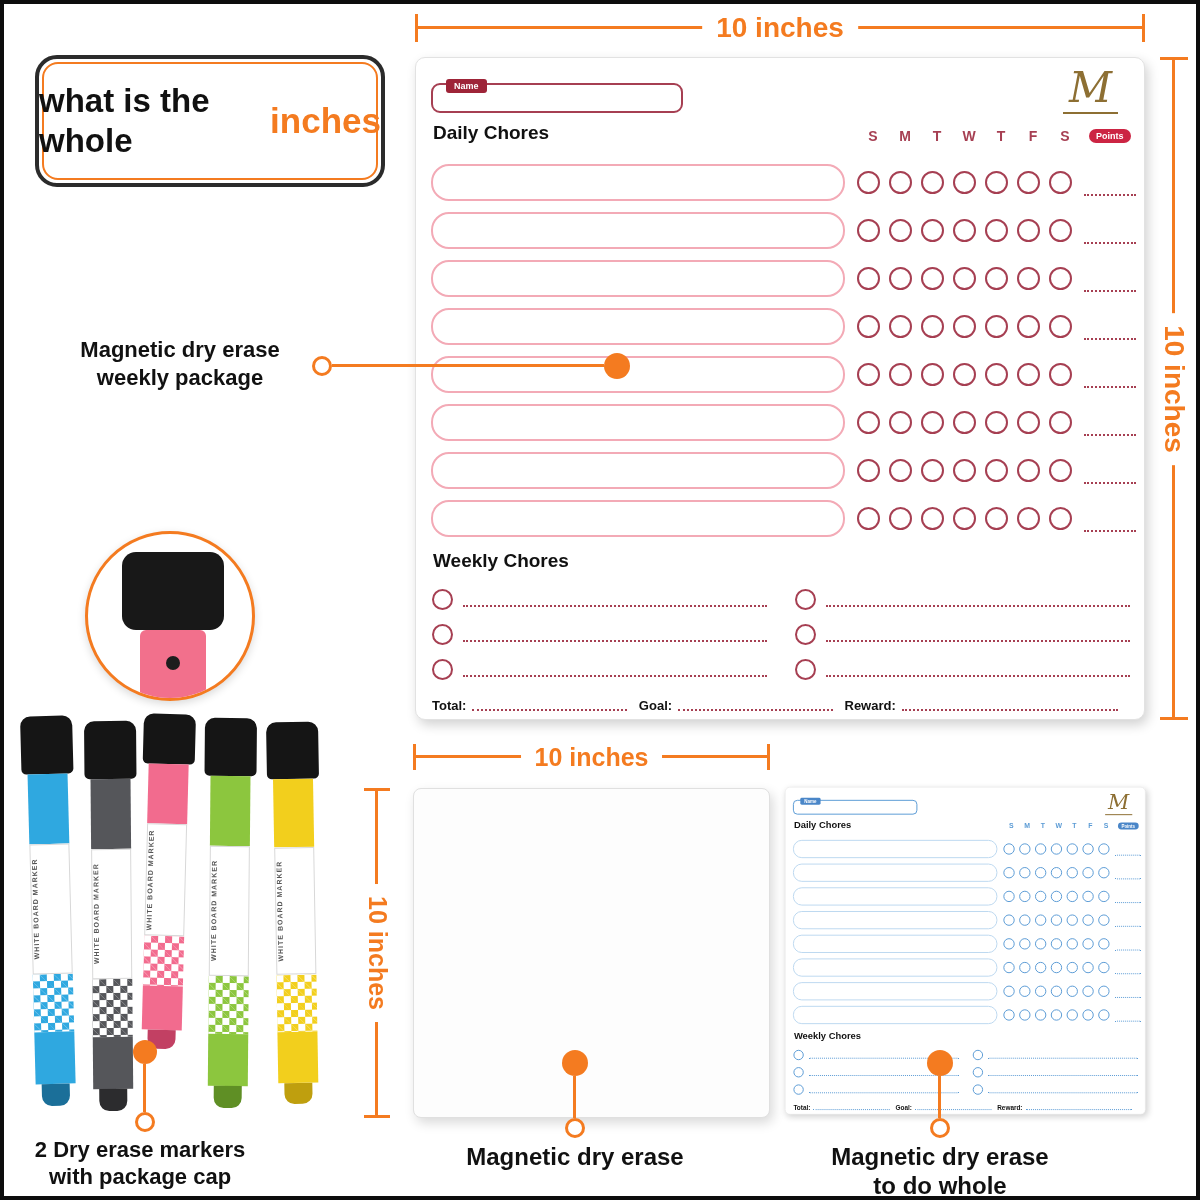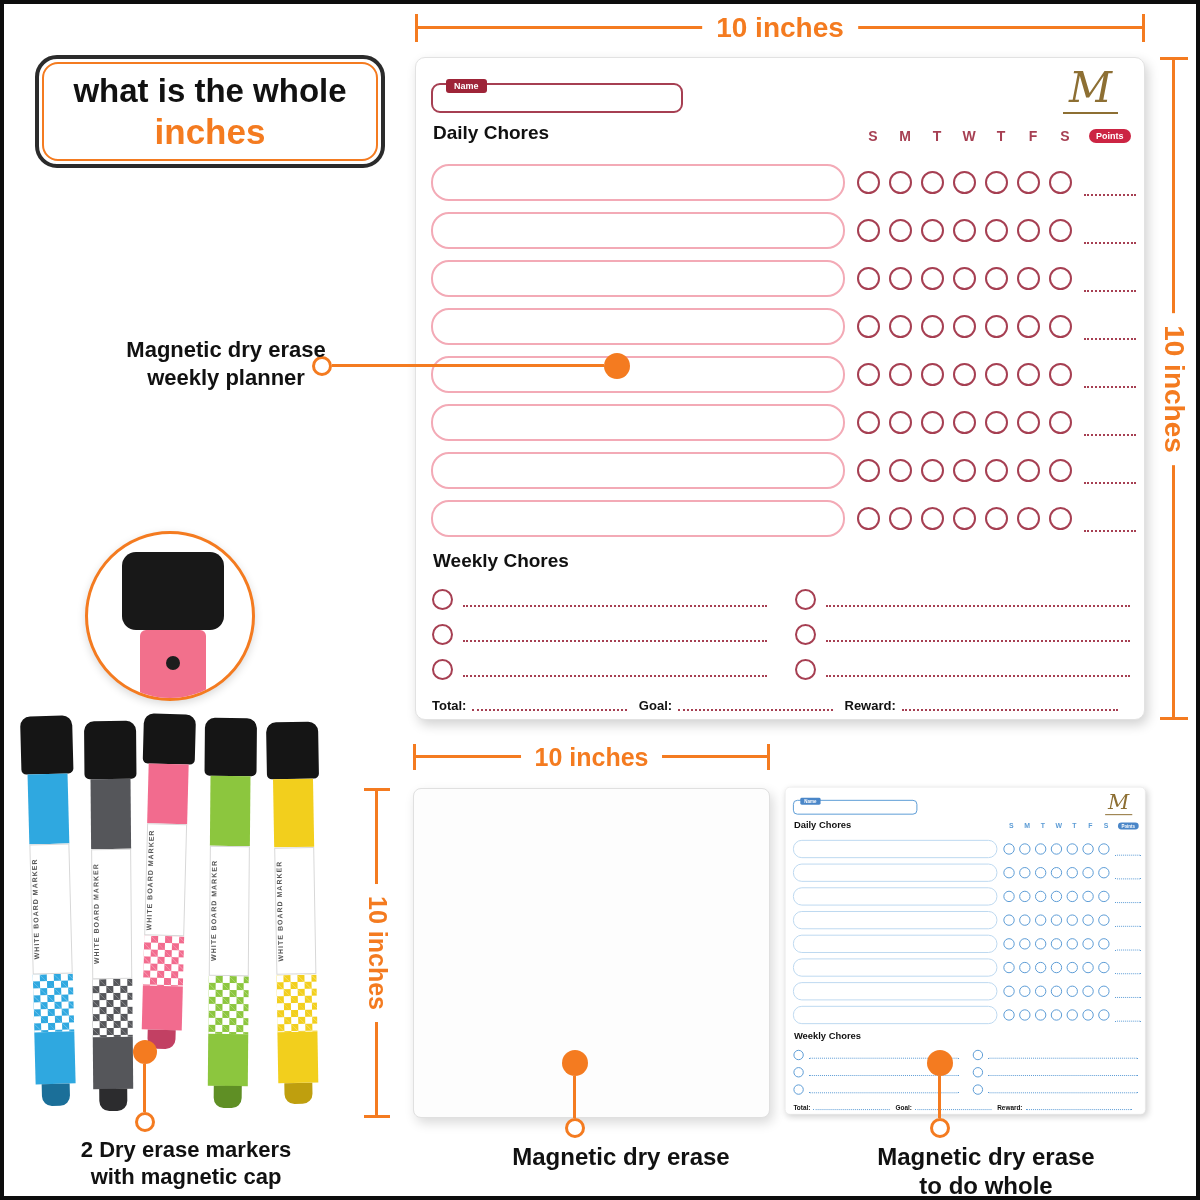--- a/index.html
+++ b/index.html
@@ -1,22 +1,22 @@
 <!DOCTYPE html>
 <html><head>
 <meta charset="utf-8">
 <style>
   * { margin:0; padding:0; box-sizing:border-box; }
   html,body { width:1200px; height:1200px; }
   body { position:relative; background:#ffffff; font-family:"Liberation Sans", sans-serif; overflow:hidden; }
   .frame { position:absolute; inset:0; border:4px solid #0d0d0d; z-index:60; pointer-events:none; }
 
   
-  .badge { position:absolute; left:35px; top:55px; width:350px; height:113px; border:4px solid #2b2b2b;
-           border-radius:22px; background:#fff; display:flex; flex-direction:column; align-items:center; justify-content:center; }
+  .badge { position:absolute; left:35px; top:55px; width:350px; height:132px; border:4px solid #2b2b2b;
+           border-radius:22px; background:#fff; display:flex; flex-direction:row; align-items:center; justify-content:center; }
   .badge-inner { position:absolute; inset:3px; border:2px solid #f47b20; border-radius:16px; }
   .badge-l1 { font-size:33px; font-weight:bold; color:#111; line-height:40px; z-index:1; }
   .badge-l2 { font-size:35px; font-weight:bold; color:#f47b20; line-height:42px; z-index:1; }
 
   
   .dim { position:absolute; color:#f47b20; font-weight:bold; }
   .dim .bar { position:absolute; background:#f47b20; }
   .dim-h .line { position:absolute; left:2px; right:2px; top:50%; height:3px; margin-top:-2px; background:#f47b20; }
   .dim-h .cap-l { left:0; top:0; bottom:0; width:3px; }
   .dim-h .cap-r { right:0; top:0; bottom:0; width:3px; }
@@ -61,21 +61,21 @@
   #planner-pos { position:absolute; left:415px; top:57px; }
   .whiteboard { position:absolute; left:413px; top:788px; width:357px; height:330px; background:#fdfdfd;
                 border:1px solid #e0e0e0; border-radius:8px; box-shadow:3px 5px 12px rgba(0,0,0,0.15); }
   .todo-wrap { position:absolute; left:785px; top:787px; width:361px; height:328px; }
   .todo-wrap .board { transform:scale(0.494); transform-origin:0 0; }
 
   
   .dot { position:absolute; background:#f47b20; border-radius:50%; z-index:20; }
   .ring { position:absolute; border:3px solid #f47b20; border-radius:50%; background:#fff; z-index:20; }
   .pline { position:absolute; background:#f47b20; z-index:19; }
-  .caption { position:absolute; text-align:center; font-weight:bold; color:#111; z-index:21;margin-left:46px; }
+  .caption { position:absolute; text-align:center; font-weight:bold; color:#111; z-index:21; }
   .caption div { white-space:nowrap; }
 
   
   .inset { position:absolute; left:85px; top:531px; width:170px; height:170px; border:3px solid #f47b20;
            border-radius:50%; background:#fff; overflow:hidden; box-shadow:0 3px 8px rgba(0,0,0,0.15); }
   .inset .cap { position:absolute; left:34px; top:18px; width:102px; height:78px; background:#181818; border-radius:14px; }
   .inset .mbody { position:absolute; left:52px; top:96px; width:66px; height:90px; background:#f2708c; border-radius:6px; }
   .inset .rivet { position:absolute; left:78px; top:122px; width:14px; height:14px; background:#1d1d1d; border-radius:50%; }
 
   
@@ -430,21 +430,21 @@
         <div class="foot-label">Goal:</div>
         <div class="foot-line f1"></div>
         <div class="foot-label">Reward:</div>
         <div class="foot-line f2"></div>
       </div>
     </div>
 </div>
 
 <div class="caption" style="left:30px;top:336px;width:300px;font-size:22px;line-height:28px;">
   <div>Magnetic dry erase</div>
-  <div>weekly planner</div>
+  <div>weekly package</div>
 </div>
 <div class="ring" style="left:312px;top:356px;width:20px;height:20px;"></div>
 <div class="pline" style="left:332px;top:364px;width:272px;height:3px;"></div>
 <div class="dot" style="left:604px;top:353px;width:26px;height:26px;"></div>
 
 <div class="inset">
   <div class="cap"></div>
   <div class="mbody"></div>
   <div class="rivet"></div>
 </div>
@@ -490,21 +490,21 @@
       <div class="m-lower"></div>
       <div class="m-tip"></div>
     </div>
   </div>
 
 <div class="dot" style="left:133px;top:1040px;width:24px;height:24px;"></div>
 <div class="pline" style="left:143px;top:1064px;width:3px;height:48px;"></div>
 <div class="ring" style="left:135px;top:1112px;width:20px;height:20px;"></div>
 <div class="caption" style="left:5px;top:1136px;width:270px;font-size:22px;line-height:27px;">
   <div>2 Dry erase markers</div>
-  <div>with magnetic cap</div>
+  <div>with package cap</div>
 </div>
 
 <div class="dot" style="left:562px;top:1050px;width:26px;height:26px;"></div>
 <div class="pline" style="left:573px;top:1076px;width:3px;height:42px;"></div>
 <div class="ring" style="left:565px;top:1118px;width:20px;height:20px;"></div>
 <div class="caption" style="left:430px;top:1142px;width:290px;font-size:24px;line-height:29px;">
   <div>Magnetic dry erase</div>
 </div>
 
 <div class="dot" style="left:927px;top:1050px;width:26px;height:26px;"></div>

